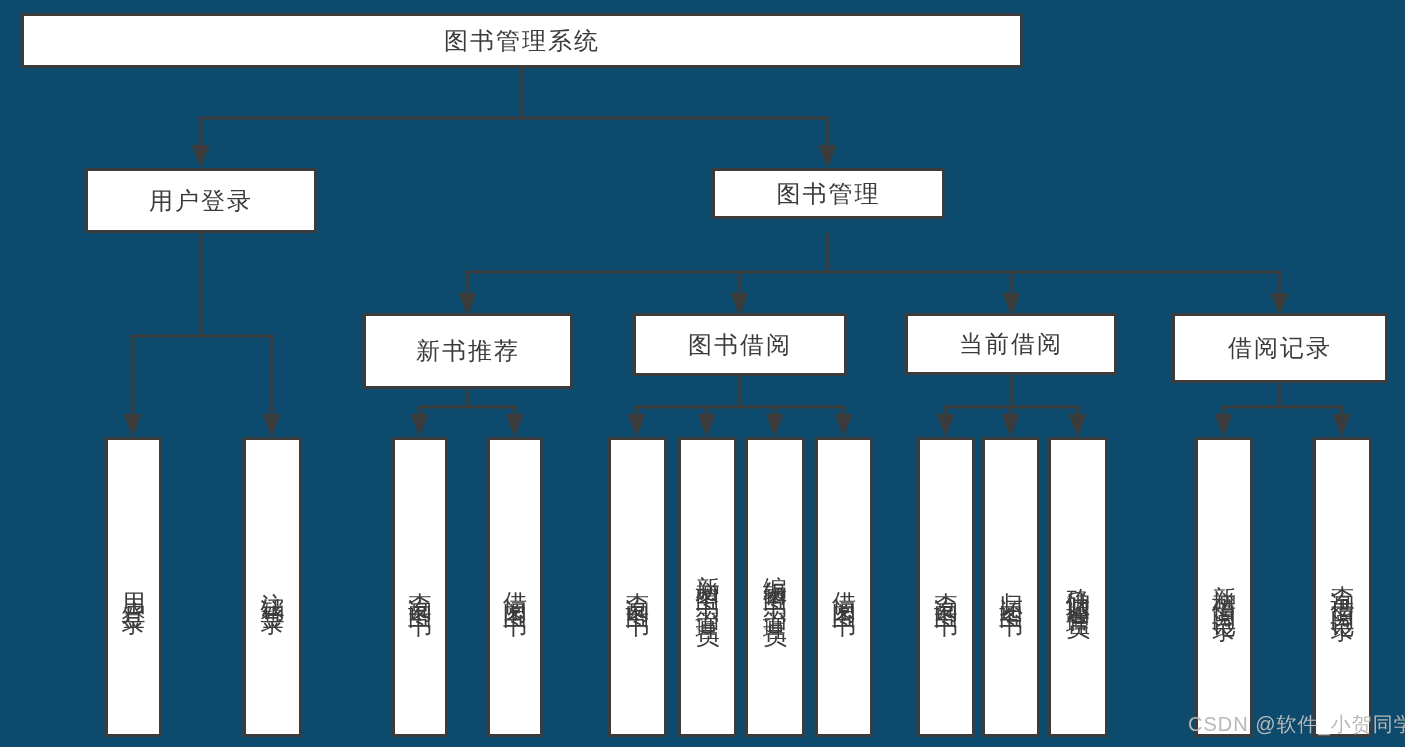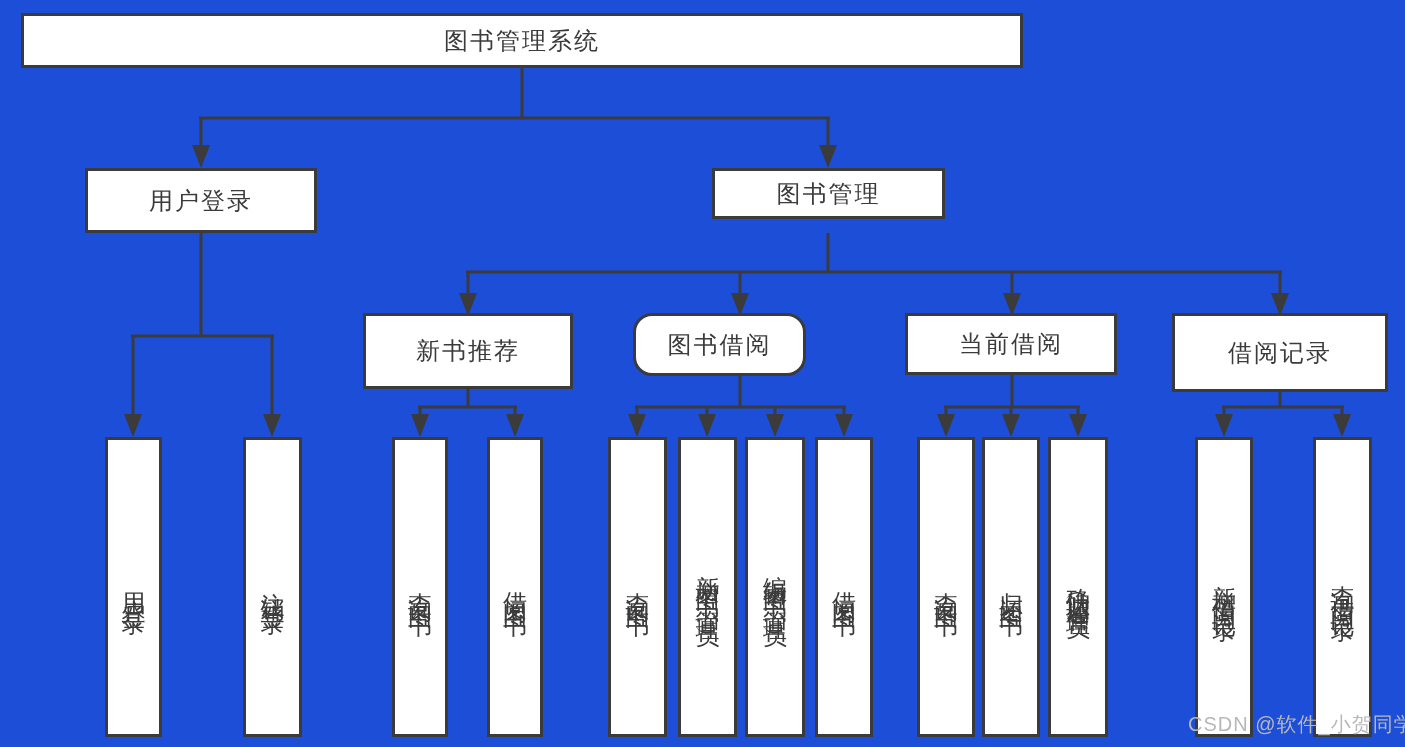--- a/index.html
+++ b/index.html
@@ -5,21 +5,21 @@
   html, body {
     margin: 0;
     padding: 0;
     background: #ffffff;
     font-family: "Liberation Sans", sans-serif;
   }
   #canvas {
     position: relative;
     width: 1405px;
     height: 747px;
-    background: #1d4ed8;
+    background: #0c4a6e;
     overflow: hidden;
   }
   #wires {
     position: absolute;
     left: 0; top: 0;
     width: 1405px; height: 747px;
     z-index: 0;
   }
   .box {
     position: absolute;
@@ -147,27 +147,27 @@
   <div class="box" style="left:85px; top:168px; width:232px; height:65px;">
     <span class="hlabel">用户登录</span>
   </div>
   <div class="box" style="left:712px; top:168px; width:233px; height:51px;">
     <span class="hlabel">图书管理</span>
   </div>
 
   <div class="box" style="left:363px; top:313px; width:210px; height:76px;">
     <span class="hlabel">新书推荐</span>
   </div>
-  <div class="box" style="left:633px; top:313px; width:173px; height:63px;border-radius:19px;">
+  <div class="box" style="left:633px; top:313px; width:214px; height:63px;">
     <span class="hlabel">图书借阅</span>
   </div>
   <div class="box" style="left:905px; top:313px; width:212px; height:62px;">
     <span class="hlabel">当前借阅</span>
   </div>
-  <div class="box" style="left:1172px; top:313px; width:216px; height:79px;">
+  <div class="box" style="left:1172px; top:313px; width:216px; height:70px;">
     <span class="hlabel">借阅记录</span>
   </div>
 
   <div class="box" style="left:105px; top:437px; width:57px; height:300px;">
     <span class="vlabel">用户登录</span>
   </div>
   <div class="box" style="left:243px; top:437px; width:59px; height:300px;">
     <span class="vlabel">注销登录</span>
   </div>
 

